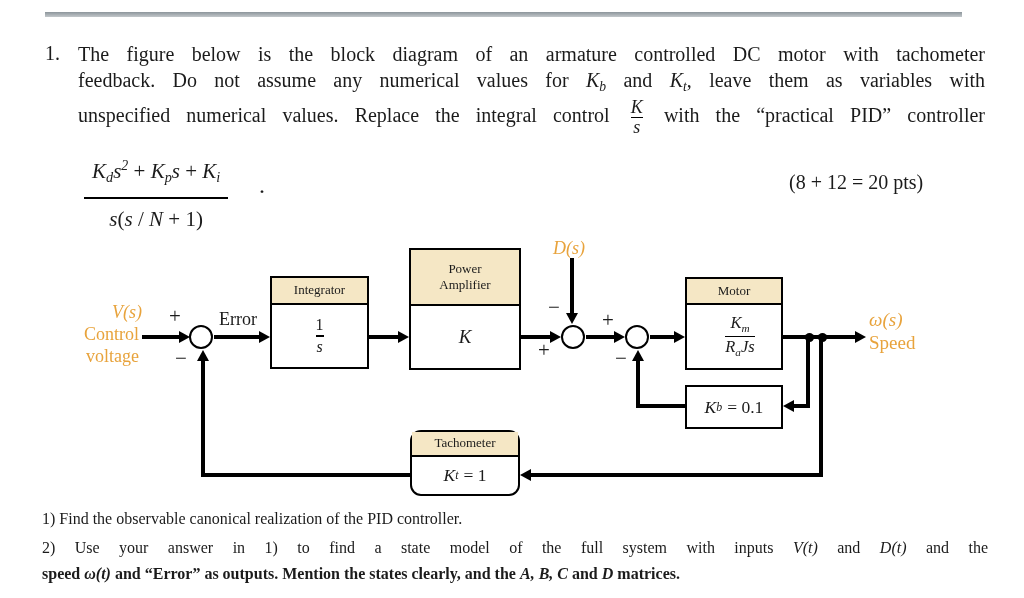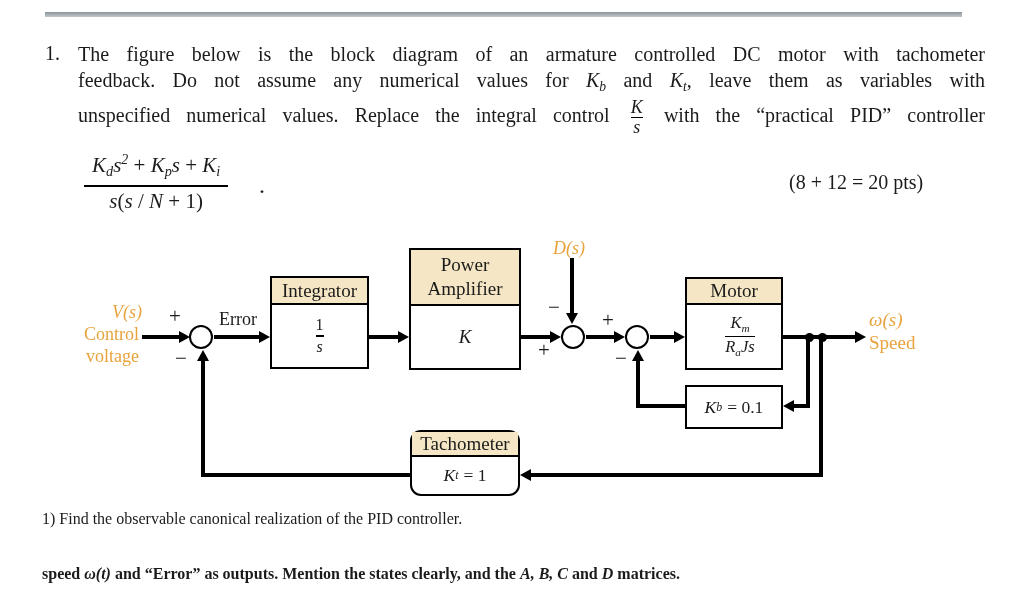--- a/index.html
+++ b/index.html
@@ -18,30 +18,30 @@
   .pline{position:absolute;left:78px;width:907px;font-size:20px;line-height:24px;
          text-align:justify;text-align-last:justify;white-space:normal;}
   .marker{position:absolute;left:45px;top:42px;font-size:20px;}
   .ifrac{display:inline-flex;flex-direction:column;align-items:center;vertical-align:middle;
          font-size:18px;line-height:1.02;margin:0 5px;}
   .ifrac-bar{height:1.6px;background:#000;align-self:stretch;}
 
   
   .pid{position:absolute;left:84px;top:146px;display:inline-flex;flex-direction:column;
        align-items:center;font-size:21px;}
-  .pid-row{line-height:28px;padding:0 8px;white-space:nowrap;}
+  .pid-row{line-height:40px;padding:0 8px;white-space:nowrap;}
   .pid-bar{height:2px;background:#000;align-self:stretch;}
   .pid-period{position:absolute;left:259px;top:172px;font-size:24px;}
   .points{position:absolute;left:789px;top:171px;font-size:20px;}
 
   
   .block{position:absolute;box-sizing:border-box;border:2.5px solid #000;background:#fff;
          display:flex;flex-direction:column;}
   .bhead{background:#f5e7c5;border-bottom:2.5px solid #000;display:flex;flex-direction:column;
-         align-items:center;justify-content:center;font-size:19px;line-height:1.25;flex:0 0 auto;}
+         align-items:center;justify-content:center;font-size:13px;line-height:1.25;flex:0 0 auto;}
   .bbody{flex:1;display:flex;align-items:center;justify-content:center;font-size:17.5px;}
   .bfrac{display:inline-flex;flex-direction:column;align-items:center;line-height:1.15;}
   .bfrac-bar{height:1.6px;background:#000;align-self:stretch;margin:1px 0;}
 
   
   .junction{position:absolute;width:20px;height:20px;border:2.5px solid #000;border-radius:50%;background:#fff;}
   .hline{position:absolute;height:4px;background:#000;}
   .vline{position:absolute;width:4px;background:#000;}
   .arr-r{position:absolute;width:0;height:0;border-top:6px solid transparent;
          border-bottom:6px solid transparent;border-left:11px solid #000;}
@@ -196,20 +196,27 @@
   <div class="arr-l" style="left:783px;top:400px;"></div>
   <div class="arr-l" style="left:520px;top:469px;"></div>
   <div class="arr-u" style="left:632px;top:350px;"></div>
   <div class="arr-u" style="left:197px;top:350px;"></div>
 
   <div class="dot" style="left:805px;top:333px;"></div>
   <div class="dot" style="left:818px;top:333px;"></div>
 
   <div class="qline" style="top:507px;">1) Find the observable canonical realization of the PID controller.</div>
 
+  <div class="qline just" style="top:536px;">
+    <span>2) Use your answer in 1) to find a state model of the full system with inputs</span>
+    <span class="it">V(t)</span>
+    <span>and</span>
+    <span class="it">D(t)</span>
+    <span>and the</span>
+  </div>
 
   <div class="qline" style="top:562px;font-weight:bold;">
     <span>speed</span>
     <span class="it">ω(t)</span>
     <span>and “Error” as outputs. Mention the states clearly, and the</span>
     <span class="it">A,</span>
     <span class="it">B,</span>
     <span class="it">C</span>
     <span>and</span>
     <span class="it">D</span>

